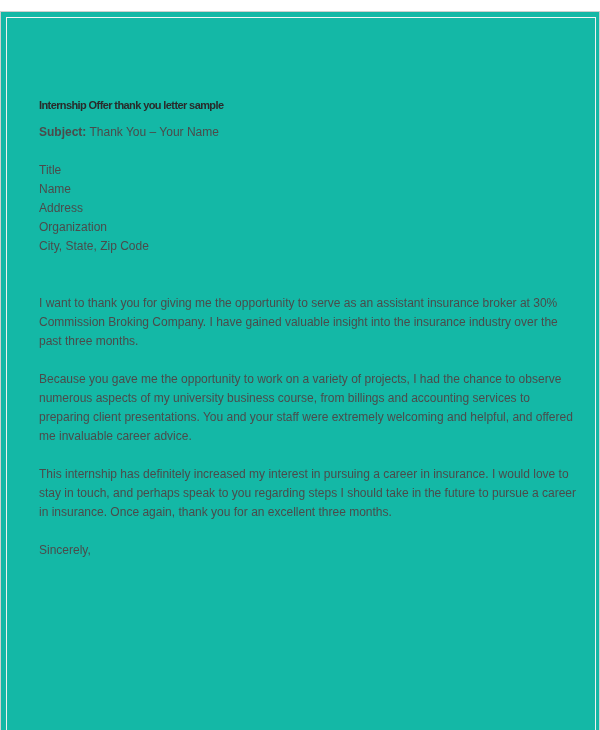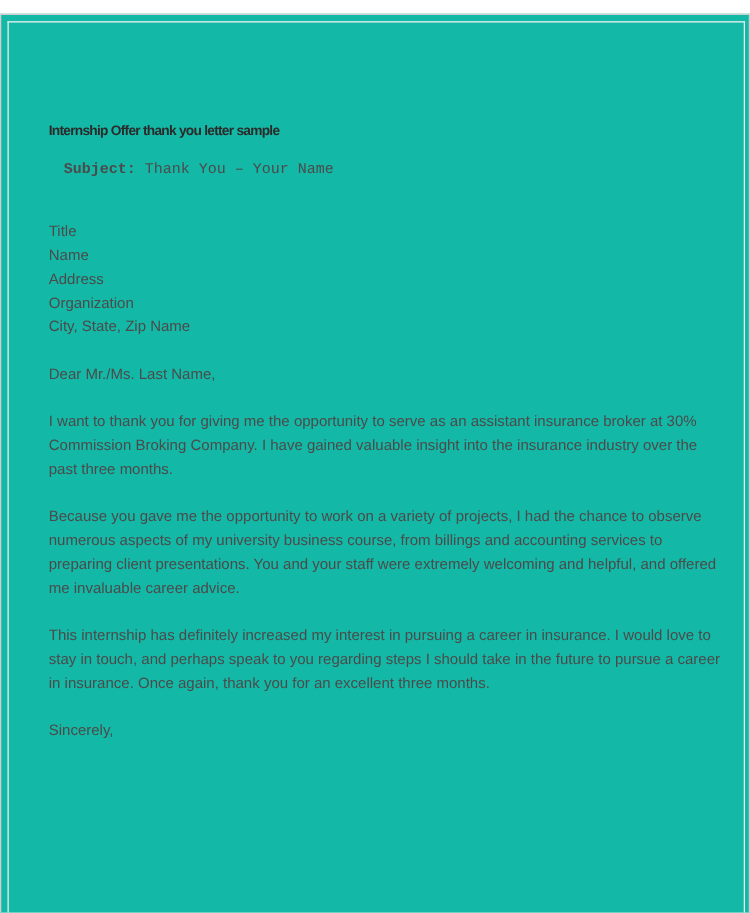--- a/index.html
+++ b/index.html
@@ -39,21 +39,21 @@
       line-height: 19px;
     }
     .doc-title {
       font-weight: bold;
       font-size: 11px;
       color: #2a2a2a;
       letter-spacing: -0.6px;
       margin: 0 0 9px 0;
       line-height: 18px;
     }
-    .subject-line { margin: 12px; font-family: Liberation Mono, monospace; }
+    .subject-line { margin: 0; }
     .subject-label { font-weight: bold; color: #4b4b4b; }
     .line { margin: 0; display: block; }
     .gap { height: 19px; }
     .para { margin: 0; }
   </style>
 </head>
 <body>
 
 <div class="page-frame">
   <div class="page-inner"></div>
@@ -63,26 +63,25 @@
 
     <p class="subject-line"><span class="subject-label">Subject:</span><span> Thank You – Your Name</span></p>
 
     <div class="gap"></div>
 
     <div>
       <span class="line">Title</span>
       <span class="line">Name</span>
       <span class="line">Address</span>
       <span class="line">Organization</span>
-      <span class="line">City, State, Zip Name</span>
+      <span class="line">City, State, Zip Code</span>
     </div>
 
     <div class="gap"></div>
 
-    <p class="para">Dear Mr./Ms. Last Name,</p>
 
     <div class="gap"></div>
 
     <p class="para">I want to thank you for giving me the opportunity to serve as an assistant insurance broker at 30% Commission Broking Company. I have gained valuable insight into the insurance industry over the past three months.</p>
 
     <div class="gap"></div>
 
     <p class="para">Because you gave me the opportunity to work on a variety of projects, I had the chance to observe numerous aspects of my university business course, from billings and accounting services to preparing client presentations. You and your staff were extremely welcoming and helpful, and offered me invaluable career advice.</p>
 
     <div class="gap"></div>

